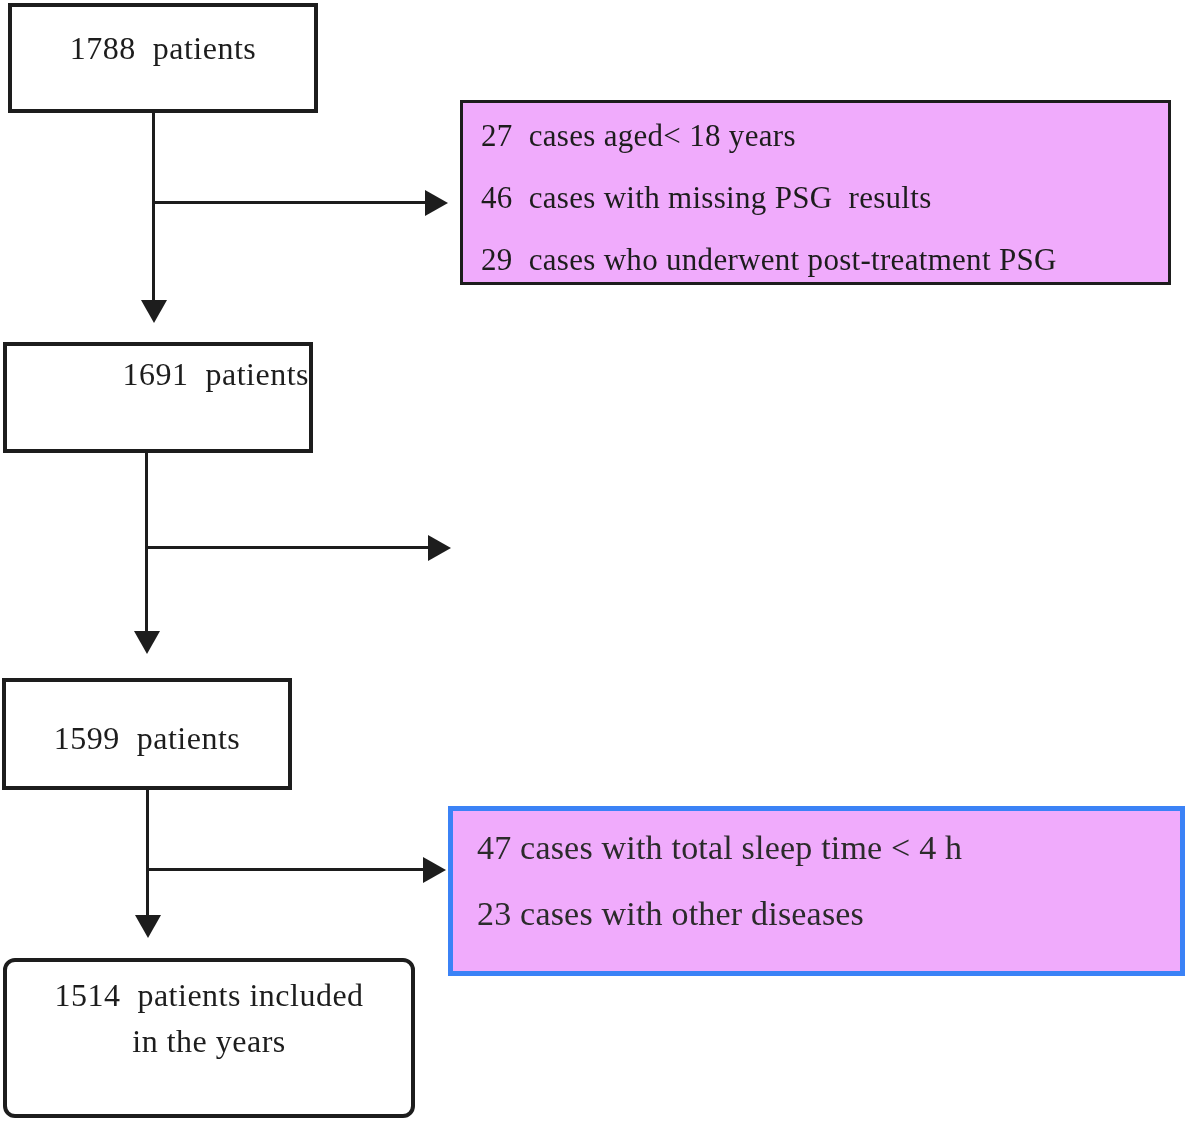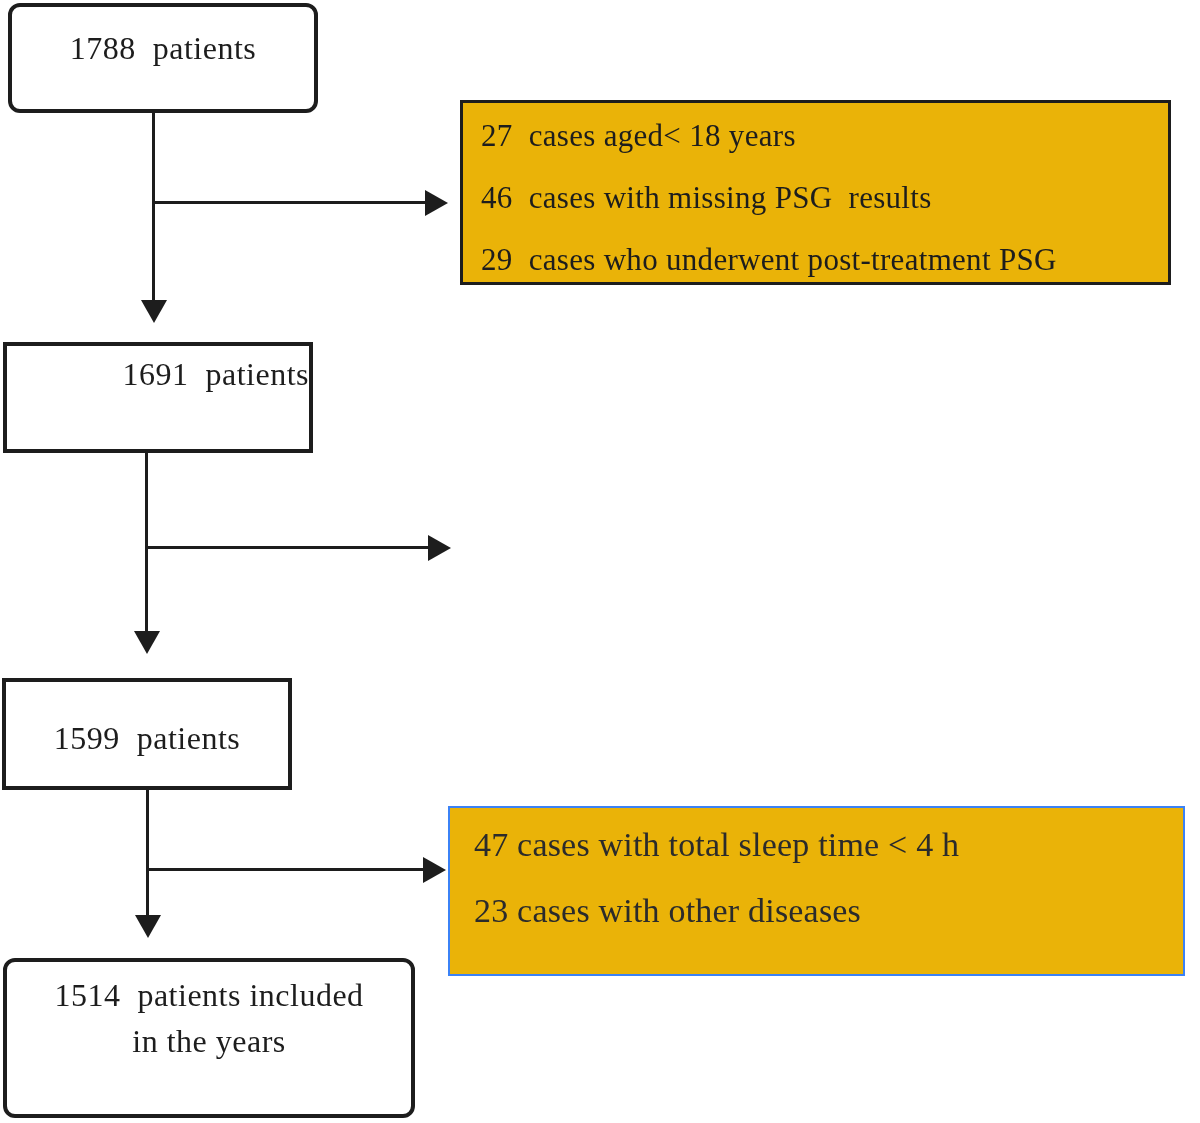--- a/index.html
+++ b/index.html
@@ -22,31 +22,31 @@
   .node .label {
     display: block;
     font-size: 32px;
     line-height: 46px;
     white-space: pre-wrap;
     letter-spacing: 0.5px;
   }
   .excl {
     position: absolute;
     border: 3px solid #1d1d1d;
-    background: #eab308;
+    background: #f0abfc;
     box-sizing: border-box;
   }
   .excl .line {
     font-size: 31px;
     line-height: 62px;
     white-space: pre-wrap;
     letter-spacing: 0.3px;
   }
   .excl-gray {
-    border: 2px solid #3b82f6;
+    border: 5px solid #3b82f6;
   }
   .excl-gray .line {
     font-size: 34px;
     line-height: 66px;
     color: #2b2b2b;
     letter-spacing: 0.2px;
   }
   .vline { position: absolute; width: 3px; background: #1d1d1d; }
   .hline { position: absolute; height: 3px; background: #1d1d1d; }
   .arr-down {
@@ -56,21 +56,21 @@
     border-top: 23px solid #1d1d1d;
   }
   .arr-right {
     position: absolute; width: 0; height: 0;
     border-top: 13px solid transparent;
     border-bottom: 13px solid transparent;
     border-left: 23px solid #1d1d1d;
   }
 
   
-  #node1 { left: 8px;  top: 3px;   width: 310px; height: 110px; padding-top: 18px; border-radius: 12px; }
+  #node1 { left: 8px;  top: 3px;   width: 310px; height: 110px; padding-top: 18px; }
   #node2 { left: 3px;  top: 342px; width: 310px; height: 111px; padding-top: 5px; text-align: right; }
   #node3 { left: 2px;  top: 678px; width: 290px; height: 112px; padding-top: 33px; }
   #node4 { left: 3px;  top: 958px; width: 412px; height: 160px; padding-top: 10px; border-radius: 12px; }
 
   
   #excl1 { left: 460px; top: 100px; width: 711px; height: 185px; padding: 2px 6px 0 18px; }
   #excl2 { left: 457px; top: 483px; width: 739px; height: 152px; padding: 2px 6px 0 18px; }
   #excl3 { left: 448px; top: 806px; width: 737px; height: 170px; padding: 4px 6px 0 24px; }
 
   

